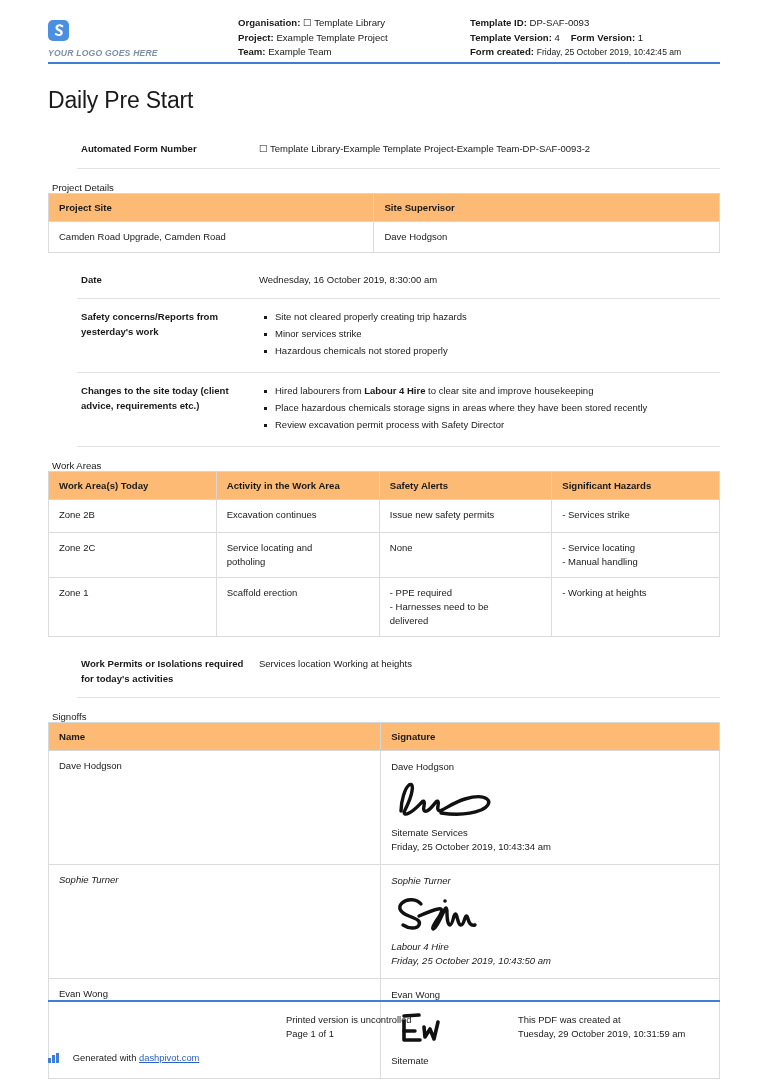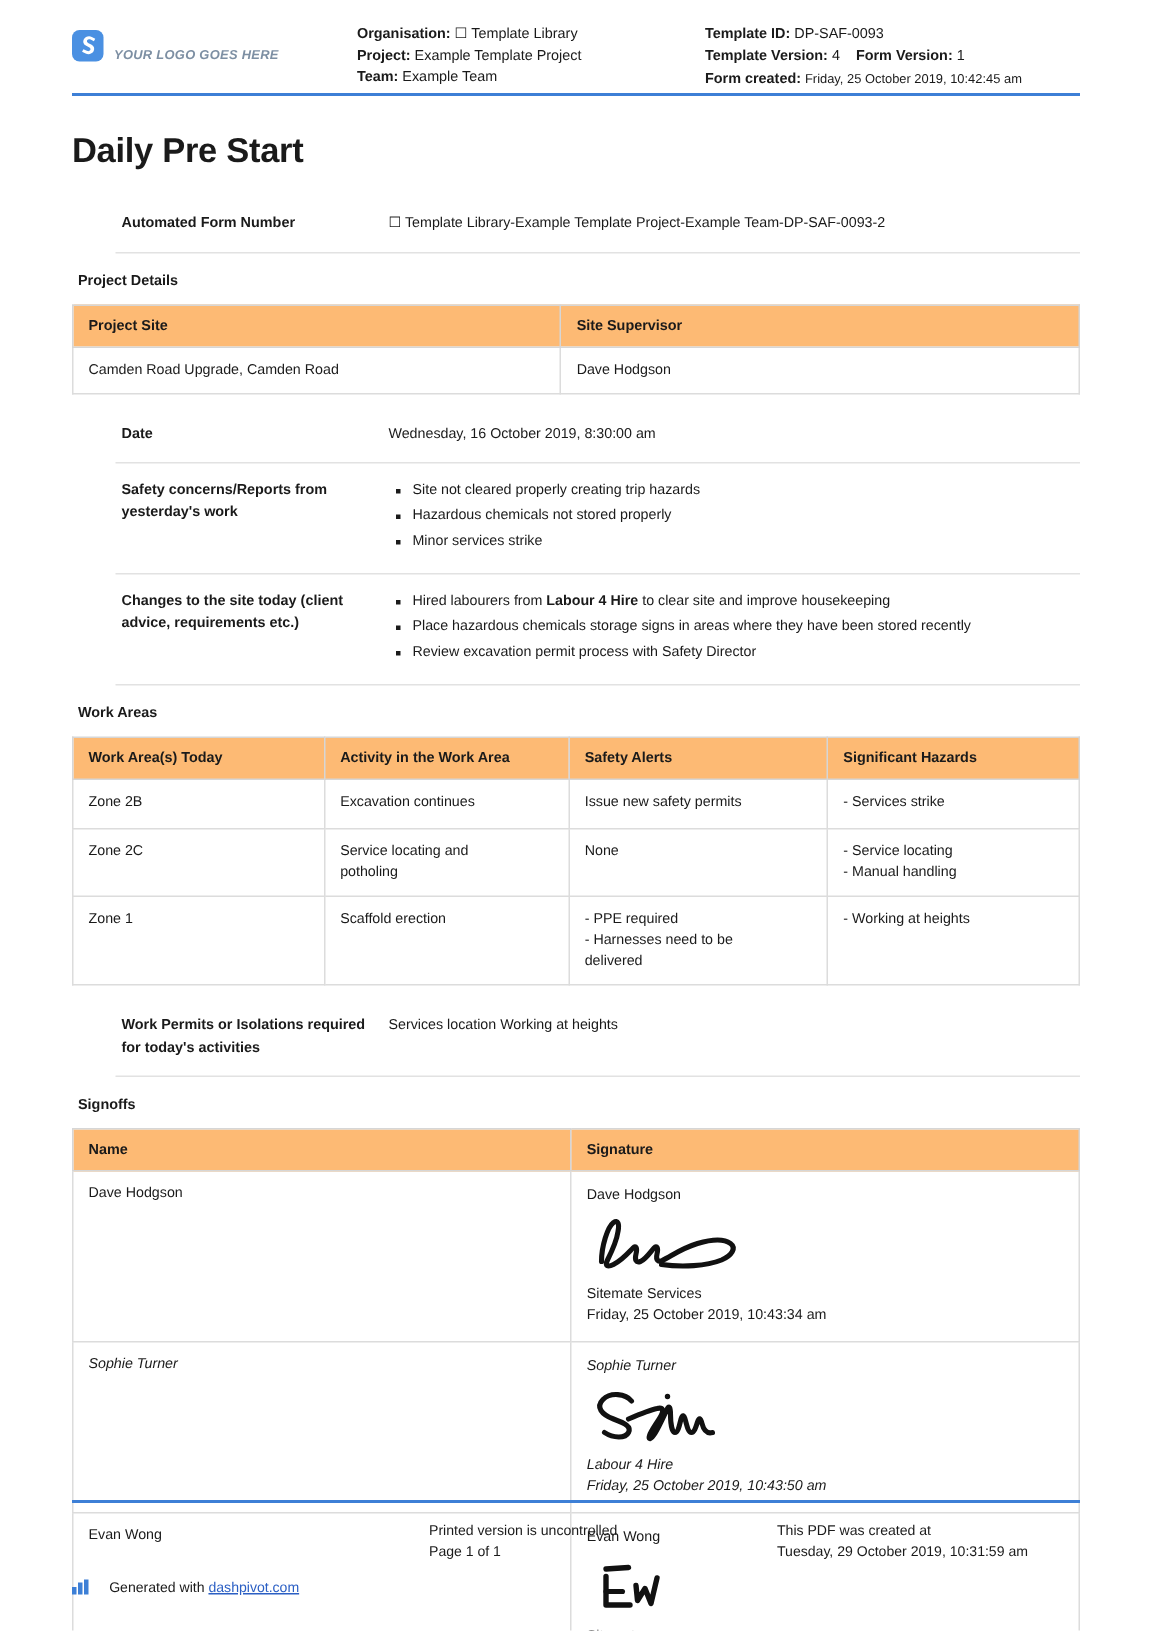--- a/index.html
+++ b/index.html
@@ -11,61 +11,61 @@
     font-family: "Liberation Sans", sans-serif;
     color: #1a1a1a;
     font-size: 9.5px;
     -webkit-font-smoothing: antialiased;
   }
 
   .page { position: relative; width: 768px; height: 1087px; padding: 0 48px; }
 
   
   .hdr { display: flex; align-items: flex-start; padding-top: 16px; height: 56px; }
-  .hdr-logo { width: 190px; display: flex; align-items: flex-end; gap: 7px; padding-top: 4px; }
+  .hdr-logo { width: 190px; display: flex; align-items: flex-start; gap: 7px; padding-top: 4px; flex-direction: column; }
   .logo-mark {
     width: 21px; height: 21px; border-radius: 5px;
     background: #4a90e2; position: relative; flex: none;
   }
   .logo-mark svg { position: absolute; left: 0; top: 0; }
   .logo-text {
     font-style: italic; font-weight: bold; font-size: 8.6px;
     color: #7d8fa3; letter-spacing: .2px; white-space: nowrap;
   }
   .hdr-col { font-size: 9.6px; line-height: 14.6px; }
   .hdr-col-mid { width: 232px; }
   .hdr-col-right { flex: 1; }
   .hdr-col b { font-weight: bold; text-align: right; }
   .hdr-small { font-size: 8.6px; }
   .rule-top { border-top: 2.3px solid #3d7fd6; margin-top: 6px; }
 
   
   .doc-title {
-    font-size: 23px; font-weight: bold; color: #1a1a1a;
+    font-size: 23px; font-weight: normal; color: #1a1a1a;
     margin: 23px 0 0 0; letter-spacing: -.2px;
   }
 
   
   .frow { display: flex; padding: 11px 0 11px 4px; border-bottom: 1px solid #e2e2e2; margin-left: 29px; }
   .frow.first { margin-top: 17px; }
   .frow .lbl {
     width: 178px; flex: none; font-weight: bold; font-size: 9.6px;
     line-height: 14.5px; padding-right: 10px;
   }
   .frow .val { flex: 1; font-size: 9.5px; line-height: 14.5px; }
   .frow .val ul { margin: 0; padding-left: 16px; list-style: none; }
   .frow .val li { position: relative; margin-bottom: 2.5px; line-height: 14.5px; }
   .frow .val li:before {
     content: ""; position: absolute; left: -11px; top: 5.5px;
     width: 3px; height: 3px; background: #1a1a1a;
   }
   .frow .val li b { font-weight: bold; }
 
   
-  .sect { font-weight: bold; font-size: 9.6px; padding: 13px 0 10px 4px; }
+  .sect { font-weight: normal; font-size: 9.6px; padding: 13px 0 0 4px; }
 
   
   table.grid { width: 100%; border-collapse: collapse; table-layout: fixed; }
   table.grid th {
     background: #fdba74; font-weight: bold; font-size: 9.6px; text-align: left;
     padding: 8px 10px; border: 1px solid #d6d6d6; vertical-align: middle;
   }
   table.grid td {
     font-size: 9.5px; padding: 8px 10px; border: 1px solid #dcdcdc;
     vertical-align: top; line-height: 14px; margin-top: 36px;
@@ -183,22 +183,22 @@
   <div class="frow" style="margin-top:9px;">
     <div class="lbl">Date</div>
     <div class="val">Wednesday, 16 October 2019, 8:30:00 am</div>
   </div>
 
   <div class="frow">
     <div class="lbl">Safety concerns/Reports from yesterday's work</div>
     <div class="val">
       <ul>
         <li>Site not cleared properly creating trip hazards</li>
+        <li>Minor services strike</li>
         <li>Hazardous chemicals not stored properly</li>
-        <li>Minor services strike</li>
       </ul>
     </div>
   </div>
 
   <div class="frow">
     <div class="lbl">Changes to the site today (client advice, requirements etc.)</div>
     <div class="val">
       <ul>
         <li><span>Hired labourers from </span><b>Labour 4 Hire</b><span> to clear site and improve housekeeping</span></li>
         <li><span>Place hazardous chemicals storage signs in areas where they have been stored recently</span></li>

